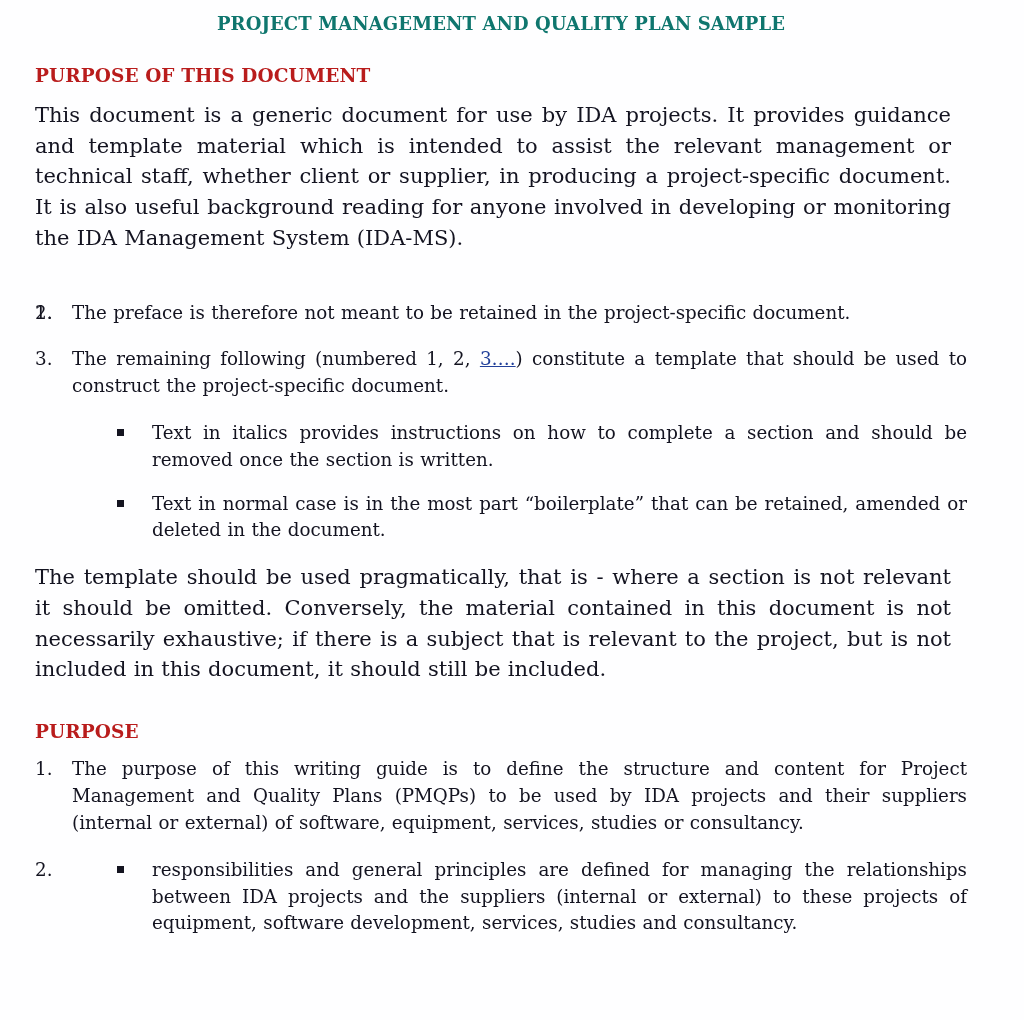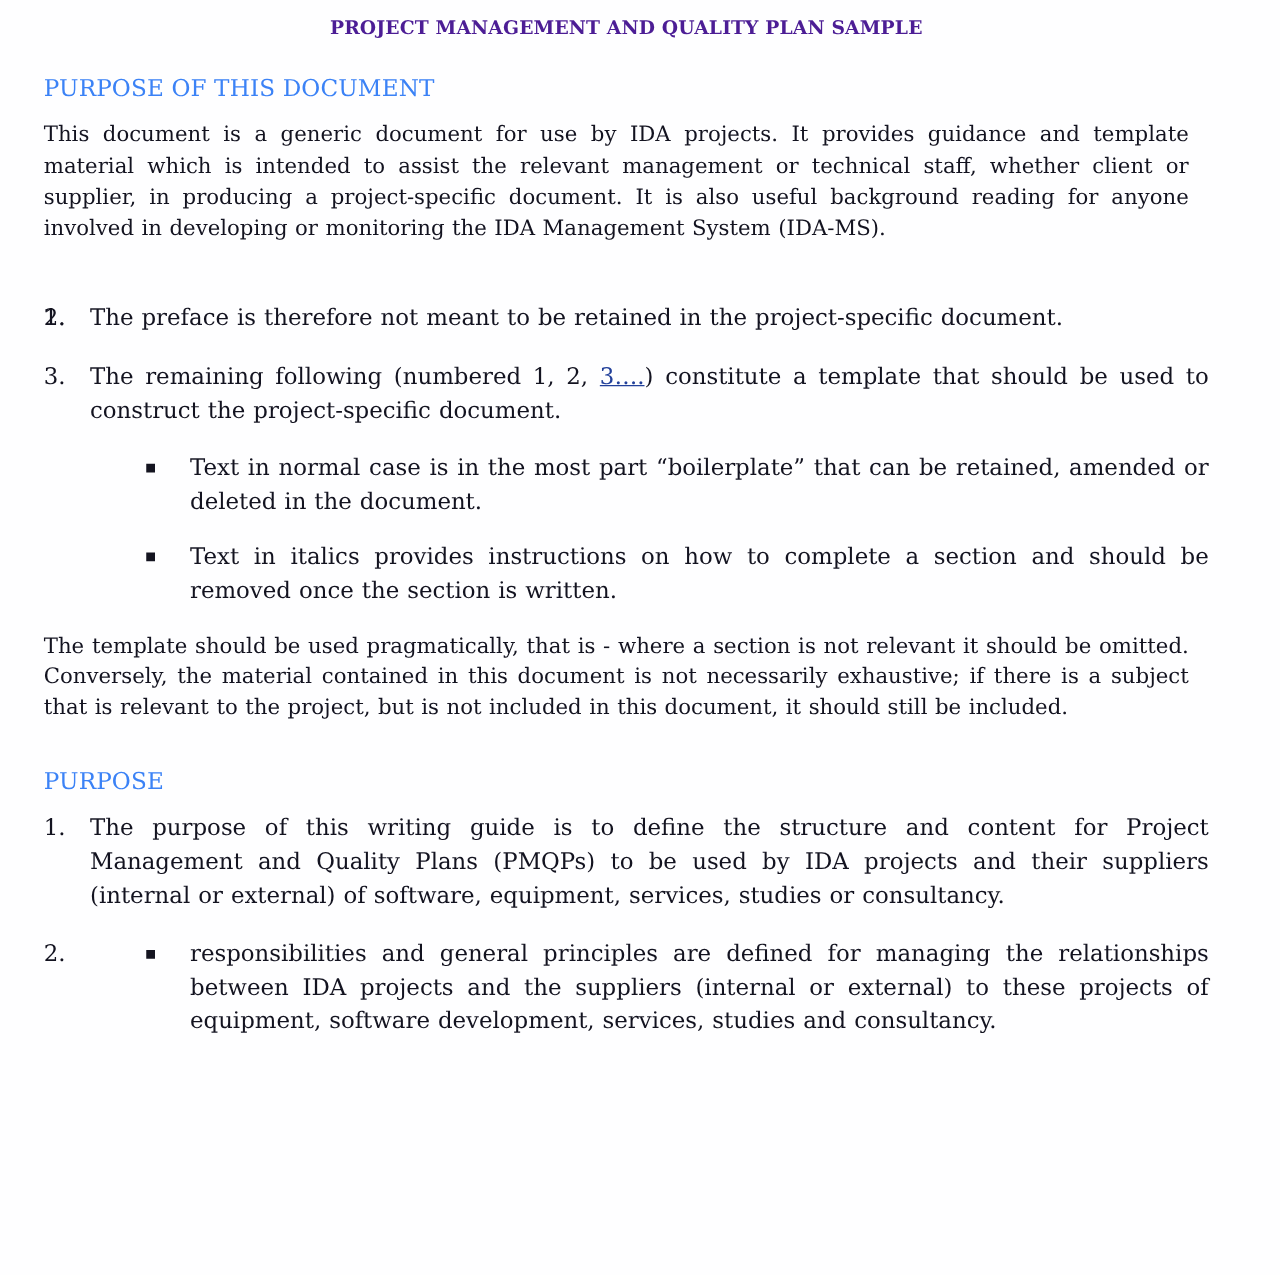--- a/index.html
+++ b/index.html
@@ -24,40 +24,40 @@
     position: absolute;
     left: 35px;
     top: 14px;
     width: 932px;
   }
 
   
   .doc-title {
     text-align: center;
     font-weight: bold;
-    font-size: 15px;
+    font-size: 18px;
     letter-spacing: 0.1px;
     margin: 0 0 30px 0;
     line-height: 1.15;
-    color: #4c1d95;
+    color: #0f766e;
   }
 
   
   .section-heading {
-    font-weight: normal;
+    font-weight: bold;
     font-size: 18.5px;
     letter-spacing: 0.1px;
     margin: 0 0 13px 0;
     line-height: 1.2;
-    color: #3b82f6;
+    color: #b91c1c;
   }
 
   
   .body-para {
-    font-size: 17px;
+    font-size: 21px;
     line-height: 1.465;
     text-align: justify;
     text-justify: inter-word;
     margin: 0 16px 20px 0;
     word-spacing: 0.6px;
   }
 
   
   .num-list {
     margin: 0;
@@ -153,25 +153,25 @@
       </li>
       <li class="num-item">
         <span class="num-marker">3.</span>
         <span>The remaining following (numbered 1, 2, </span><a class="doclink" href="#">3….</a><span>) constitute a template that should be used to construct the project-specific document.</span>
       </li>
     </ol>
 
     <ul class="sq-list">
       <li class="sq-item">
         <span class="sq-marker"></span>
-        <span>Text in normal case is in the most part “boilerplate” that can be retained, amended or deleted in the document.</span>
+        <span>Text in italics provides instructions on how to complete a section and should be removed once the section is written.</span>
       </li>
       <li class="sq-item">
         <span class="sq-marker"></span>
-        <span>Text in italics provides instructions on how to complete a section and should be removed once the section is written.</span>
+        <span>Text in normal case is in the most part “boilerplate” that can be retained, amended or deleted in the document.</span>
       </li>
     </ul>
 
     <p class="body-para">The template should be used pragmatically, that is - where a section is not relevant it should be omitted. Conversely, the material contained in this document is not necessarily exhaustive; if there is a subject that is relevant to the project, but is not included in this document, it should still be included.</p>
 
     <div class="gap-md"></div>
 
     <h2 class="section-heading">PURPOSE</h2>
 
     <ol class="num-list">

